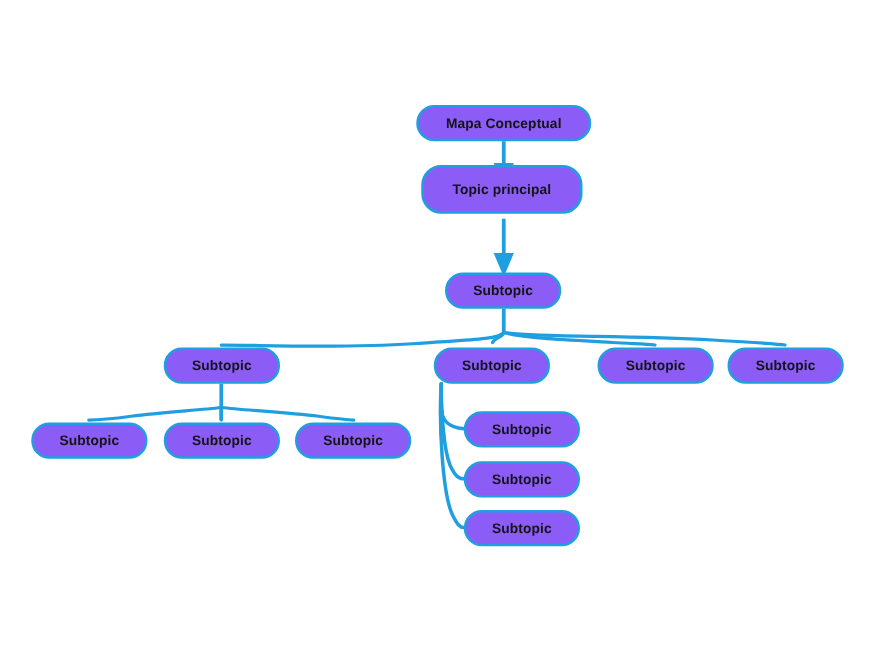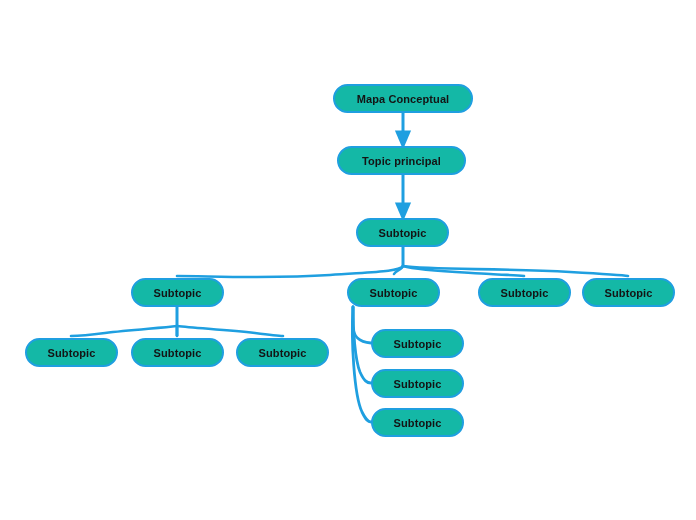--- a/index.html
+++ b/index.html
@@ -7,21 +7,21 @@
     width:696px;height:520px;
     background:#ffffff;
     font-family:"Liberation Sans", sans-serif;
     overflow:hidden;
   }
   #canvas{position:relative;width:696px;height:520px;}
   #edges{position:absolute;left:0;top:0;width:696px;height:520px;}
   .node{
     position:absolute;
     box-sizing:border-box;
-    background:#14b8a6;
+    background:#8b5cf6;
     border:2px solid #1f9fe0;
     border-radius:16px;
     display:flex;
     align-items:center;
     justify-content:center;
     color:#141414;
     font-weight:bold;
     font-size:11px;
     letter-spacing:0.1px;
     white-space:nowrap;
@@ -57,21 +57,21 @@
     <path d="M177,326 L177,336" fill="none" stroke="#1f9fe0" stroke-width="2.6" stroke-linecap="round"></path>
     <path d="M177,326 C195,328 228,330 255,333 C270,335 278,336 283,336" fill="none" stroke="#1f9fe0" stroke-width="2.6" stroke-linecap="round"></path>
 
     <path d="M353,307 L353,325 C353,336 358,342 371,343" fill="none" stroke="#1f9fe0" stroke-width="2.8" stroke-linecap="round"></path>
     <path d="M353,307 C353,330 355,360 360,372 C364,381 367,383 371,383" fill="none" stroke="#1f9fe0" stroke-width="2.8" stroke-linecap="round"></path>
     <path d="M353,307 C351,340 354,395 362,412 C366,420 368,422 371,422" fill="none" stroke="#1f9fe0" stroke-width="2.8" stroke-linecap="round"></path>
   </svg>
 
   <div class="node" style="left:333px;top:84px;width:140px;height:29px;">Mapa Conceptual</div>
 
-  <div class="node" style="left:337px;top:146px;width:129px;height:29px;">Topic principal</div>
+  <div class="node" style="left:337px;top:132px;width:129px;height:39px;">Topic principal</div>
 
   <div class="node" style="left:356px;top:218px;width:93px;height:29px;">Subtopic</div>
 
   <div class="node" style="left:131px;top:278px;width:93px;height:29px;">Subtopic</div>
 
   <div class="node" style="left:347px;top:278px;width:93px;height:29px;">Subtopic</div>
 
   <div class="node" style="left:478px;top:278px;width:93px;height:29px;">Subtopic</div>
 
   <div class="node" style="left:582px;top:278px;width:93px;height:29px;">Subtopic</div>

